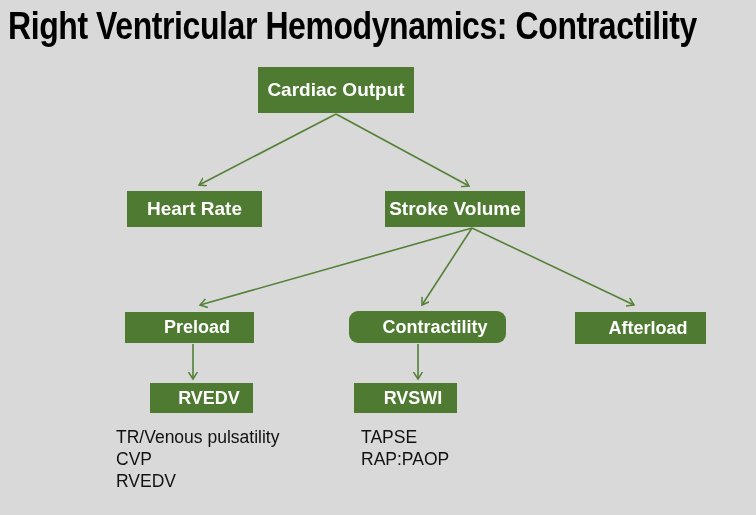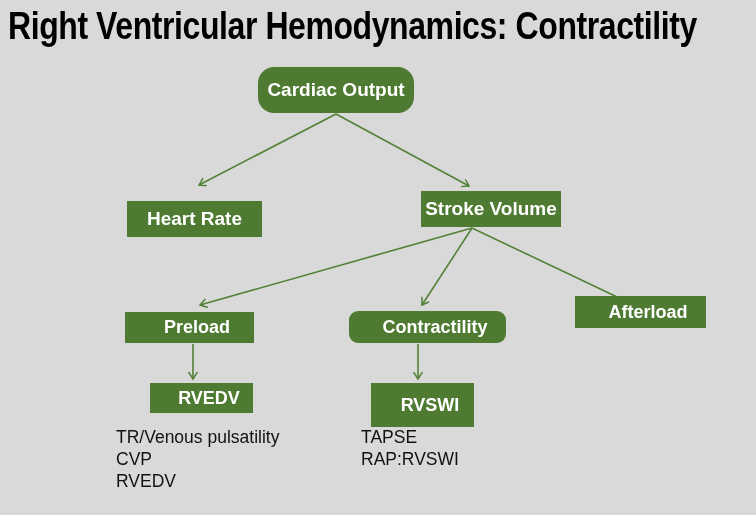--- a/index.html
+++ b/index.html
@@ -17,28 +17,28 @@
   }
   .connectors{position:absolute; left:0; top:0; width:756px; height:515px; pointer-events:none;}
   .connectors line{stroke:var(--arrow); stroke-width:1.6px;}
   .connectors .arrowhead{stroke:var(--arrow); fill:none; stroke-width:1.5px;}
   .node{
     position:absolute; display:flex; align-items:center; justify-content:center;
     background:var(--box); color:var(--boxtext); font-weight:700; text-align:center;
   }
   .node-lg{font-size:19px;}
   .node-md{font-size:18px;padding-left:15px;}
-  .n-cardiac{left:258px; top:67px;  width:156px; height:46px;border-radius:16px;}
-  .n-heart  {left:127px; top:201px; width:135px; height:36px;}
-  .n-stroke {left:421px; top:191px; width:140px; height:36px;text-align:right;}
+  .n-cardiac{left:258px; top:67px;  width:156px; height:46px;}
+  .n-heart  {left:127px; top:191px; width:135px; height:36px;}
+  .n-stroke {left:385px; top:191px; width:140px; height:36px;text-align:right;}
   .n-preload{left:125px; top:312px; width:114px; height:31px;}
   .n-contr  {left:349px; top:311px; width:142px; height:32px;border-radius:9px;}
-  .n-after  {left:575px; top:296px; width:116px; height:32px;}
+  .n-after  {left:575px; top:312px; width:116px; height:32px;}
   .n-rvedv  {left:150px; top:383px; width:88px;  height:30px;}
-  .n-rvswi  {left:371px; top:383px; width:88px;  height:44px;}
+  .n-rvswi  {left:354px; top:383px; width:88px;  height:30px;}
   .measure-list{
     position:absolute; color:var(--listtext); font-size:17.5px; line-height:22px; font-weight:400;
   }
   .list-preload{left:116px; top:426px;}
   .list-contr  {left:361px; top:426px;}
 </style>
 </head>
 <body>
 
 <div class="slide">
@@ -70,16 +70,16 @@
   <div class="node node-md n-rvswi">RVSWI</div>
 
   <div class="measure-list list-preload">
     <div>TR/Venous pulsatility</div>
     <div>CVP</div>
     <div>RVEDV</div>
   </div>
 
   <div class="measure-list list-contr">
     <div>TAPSE</div>
-    <div>RAP:RVSWI</div>
+    <div>RAP:PAOP</div>
   </div>
 
 </div>
 
 </body></html>

